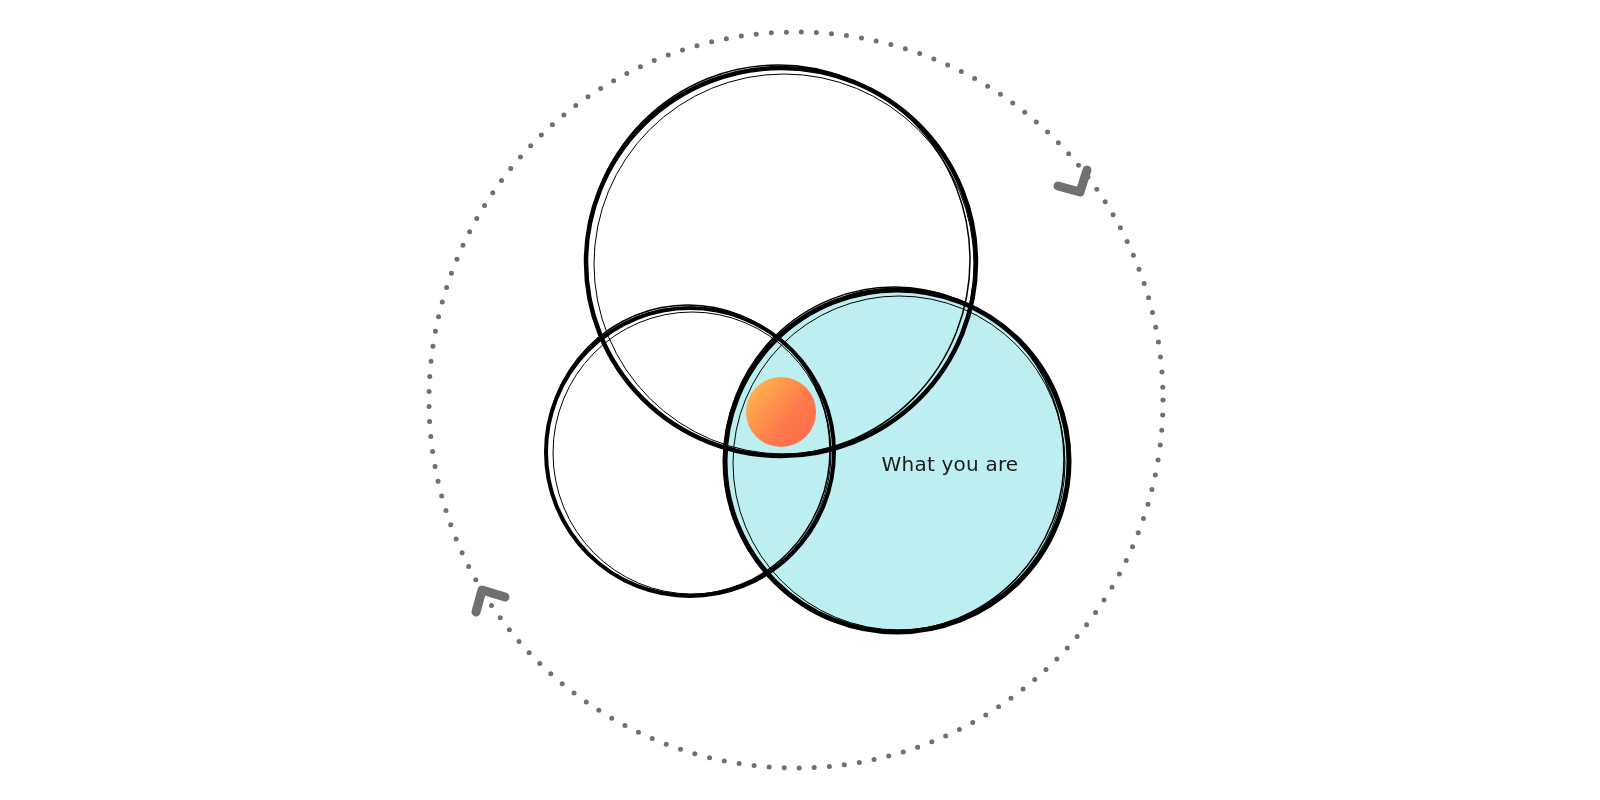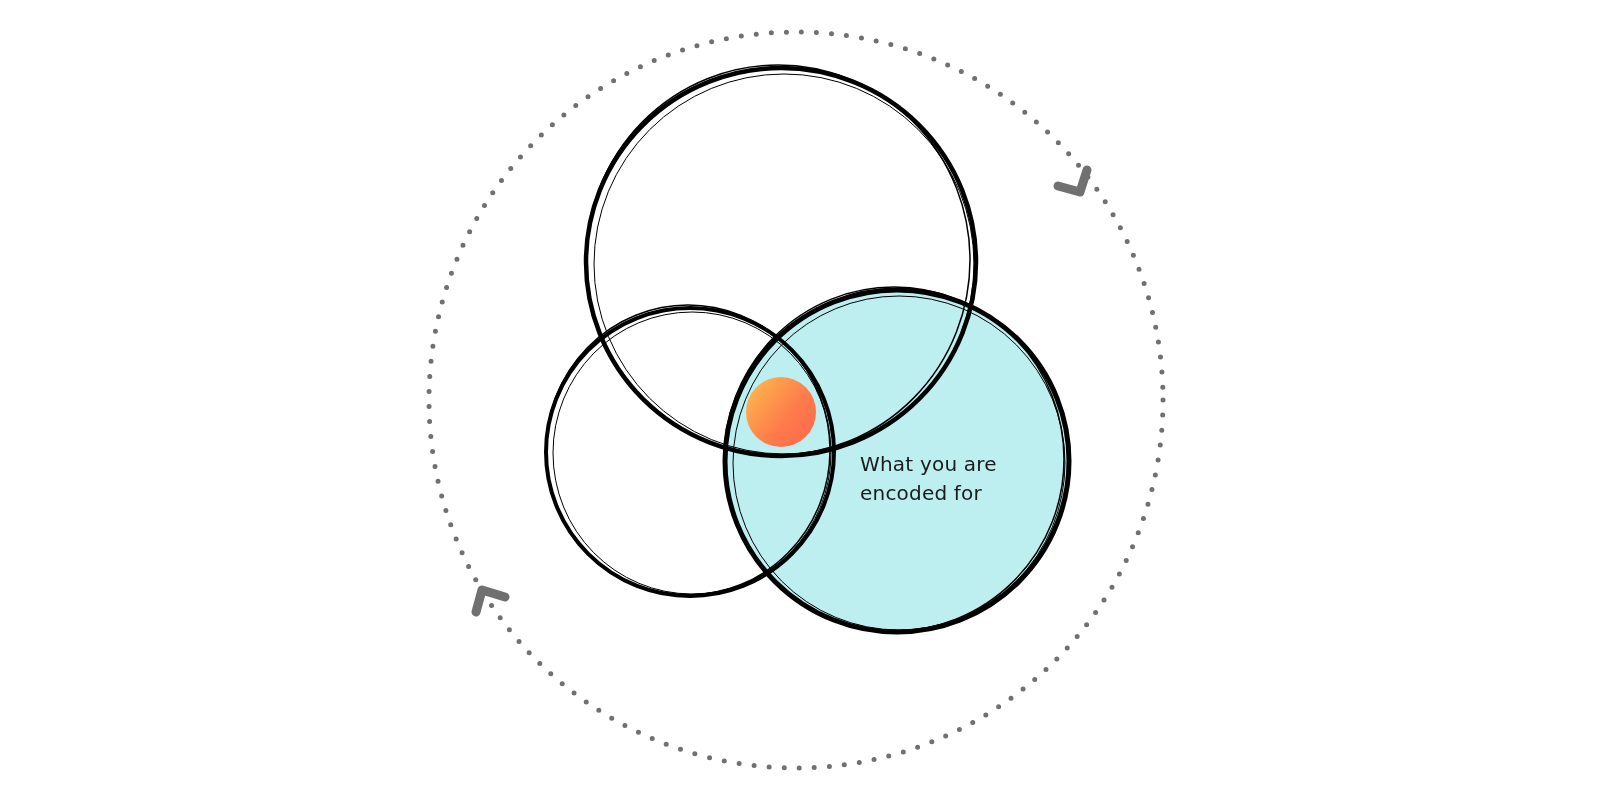--- a/index.html
+++ b/index.html
@@ -1,21 +1,21 @@
 <!DOCTYPE html>
 <html><head>
 <meta charset="utf-8">
 <style>
   html, body { margin: 0; padding: 0; background: #ffffff; }
   body { width: 1600px; height: 800px; position: relative; overflow: hidden;
          font-family: "DejaVu Sans", sans-serif; }
   #stage { position: absolute; left: 0; top: 0; width: 1600px; height: 800px; }
   .label {
-    position: absolute; left: 860px; top: 450px; width: 236px;
-    font-family: "DejaVu Sans", sans-serif;
+    position: absolute; left: 832px; top: 450px; width: 236px;
+    text-align: center; font-family: "DejaVu Sans", sans-serif;
     font-size: 20px; line-height: 28.5px; color: #1b1b1b; letter-spacing: 0.2px;
   }
   .label span { display: block; white-space: nowrap; }
 </style>
 </head>
 <body>
 
 <svg id="stage" width="1600" height="800" viewBox="0 0 1600 800" xmlns="http://www.w3.org/2000/svg">
   <defs>
     <linearGradient id="dotGrad" x1="0" y1="0" x2="1" y2="0.8">
@@ -53,14 +53,13 @@
     <ellipse cx="897" cy="461" rx="172" ry="171" stroke-width="5"></ellipse>
     <ellipse cx="894" cy="459" rx="170" ry="172" stroke-width="1.5"></ellipse>
     <ellipse cx="899" cy="463" rx="166" ry="167" stroke-width="1"></ellipse>
   </g>
 
   <circle cx="781" cy="412" r="35" fill="url(#dotGrad)"></circle>
 </svg>
 
 <div class="label">
   <span>What you are</span>
-  <span>encoded for</span>
 </div>
 
 </body></html>

